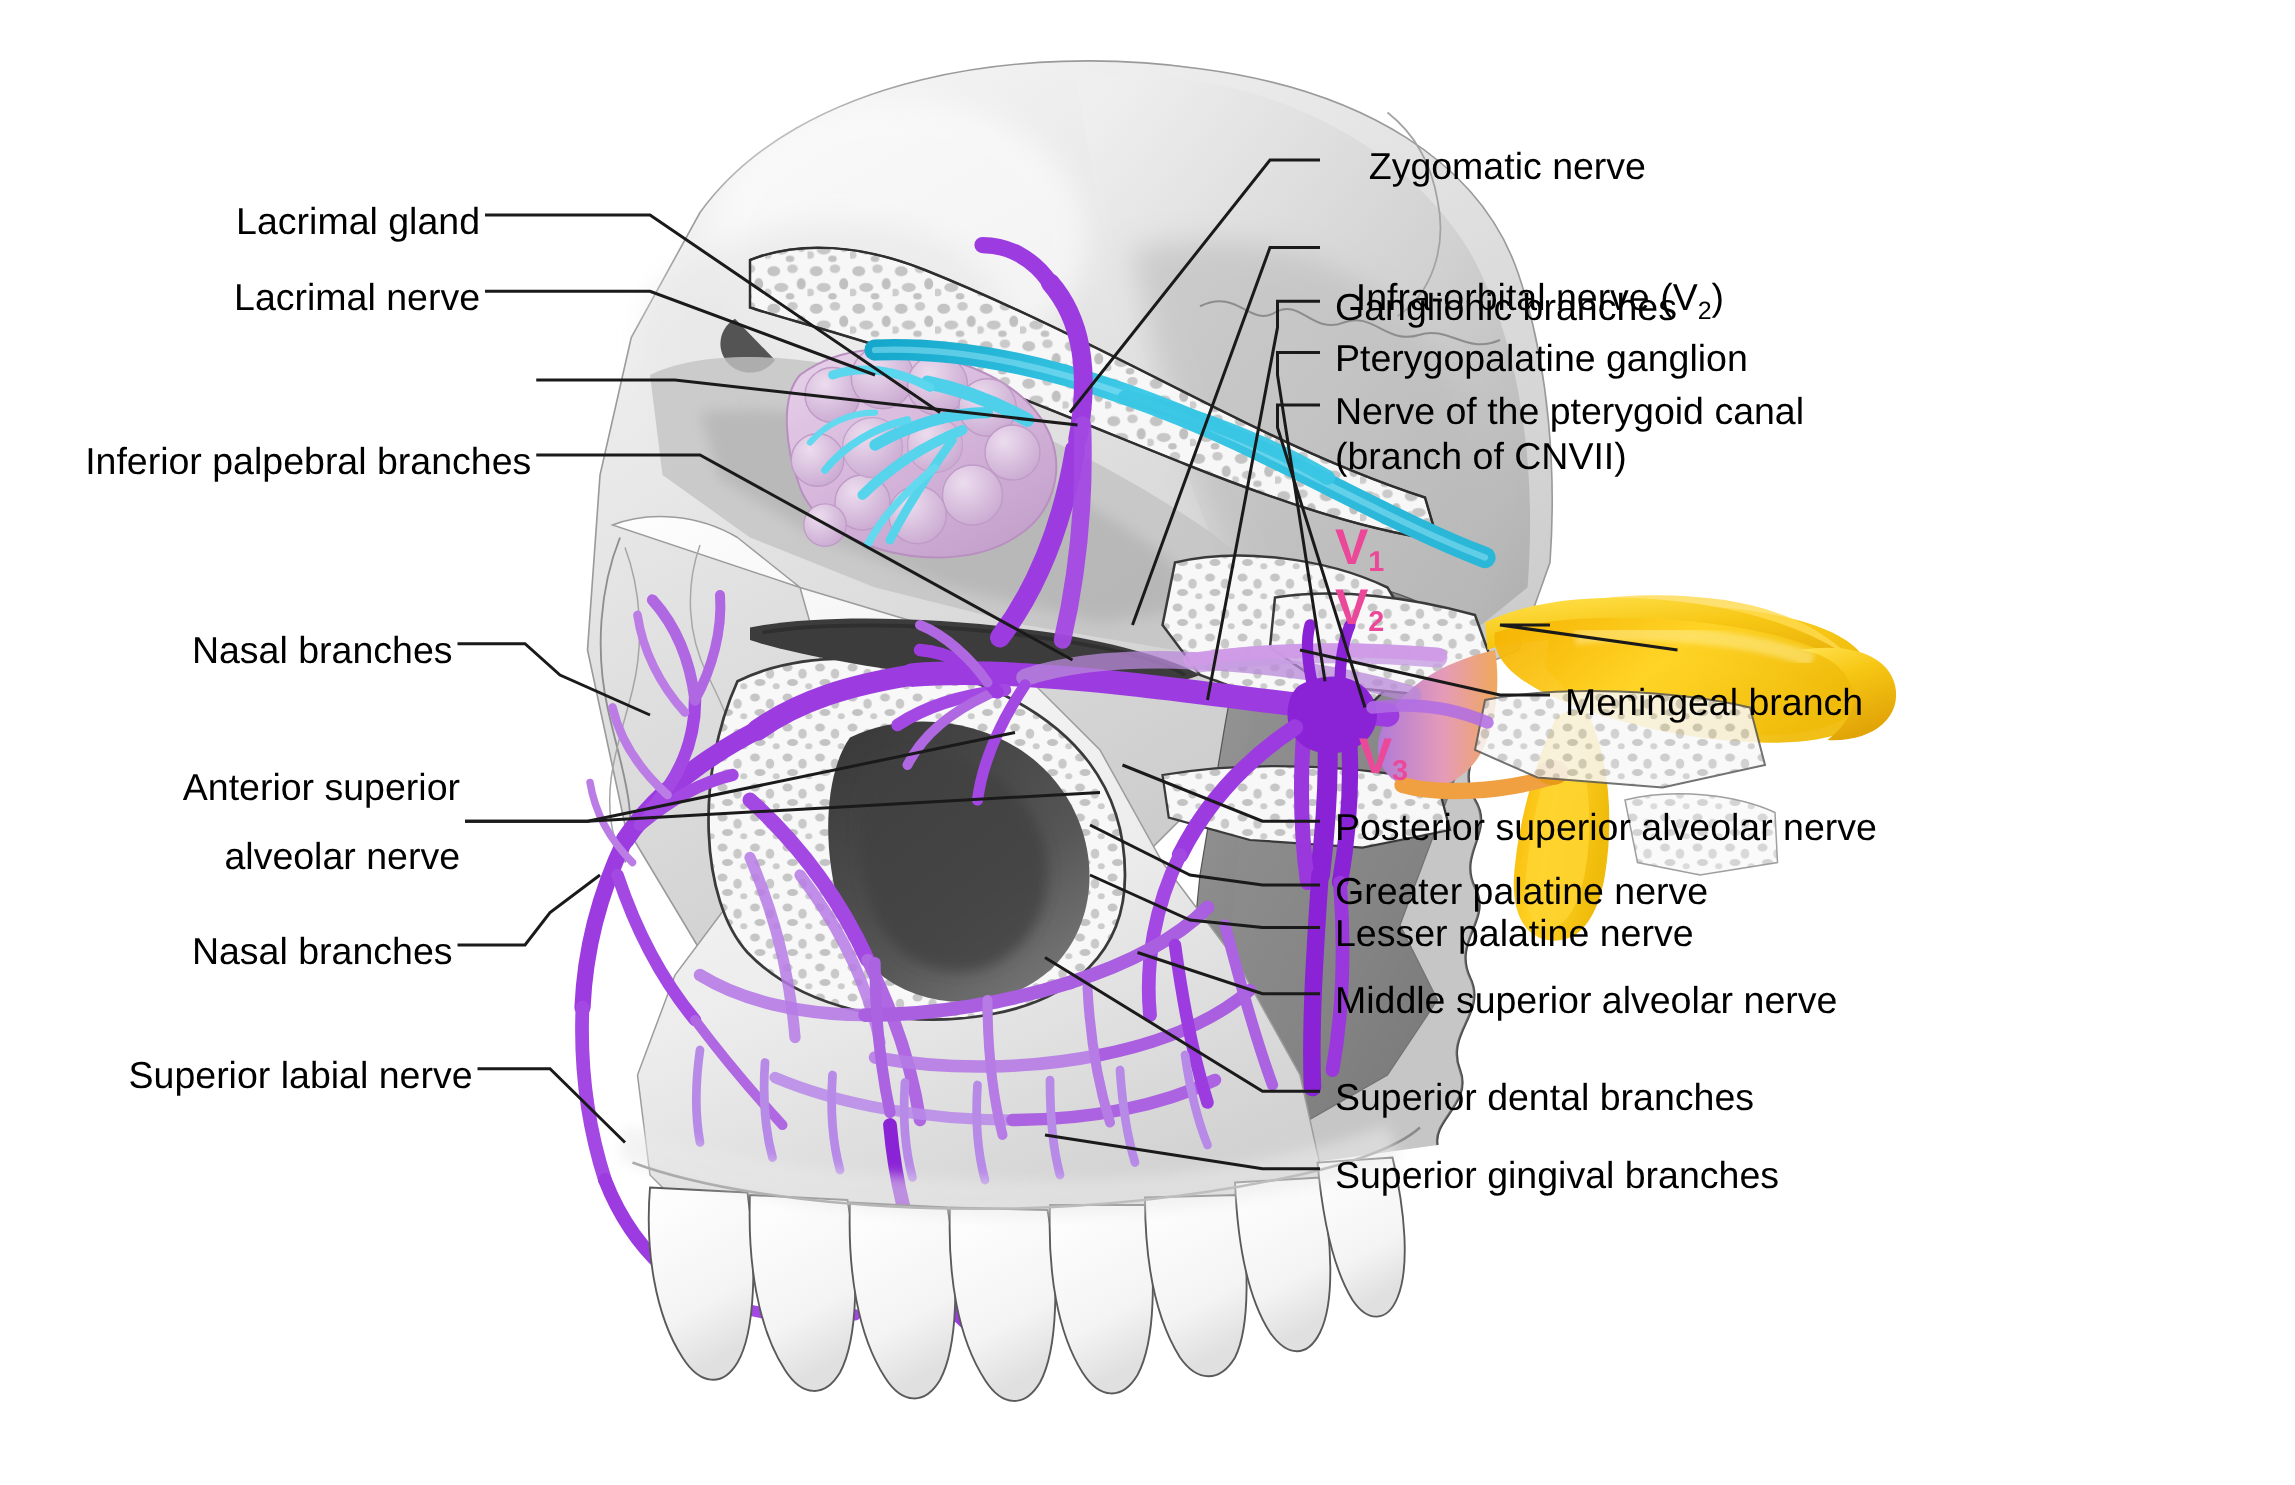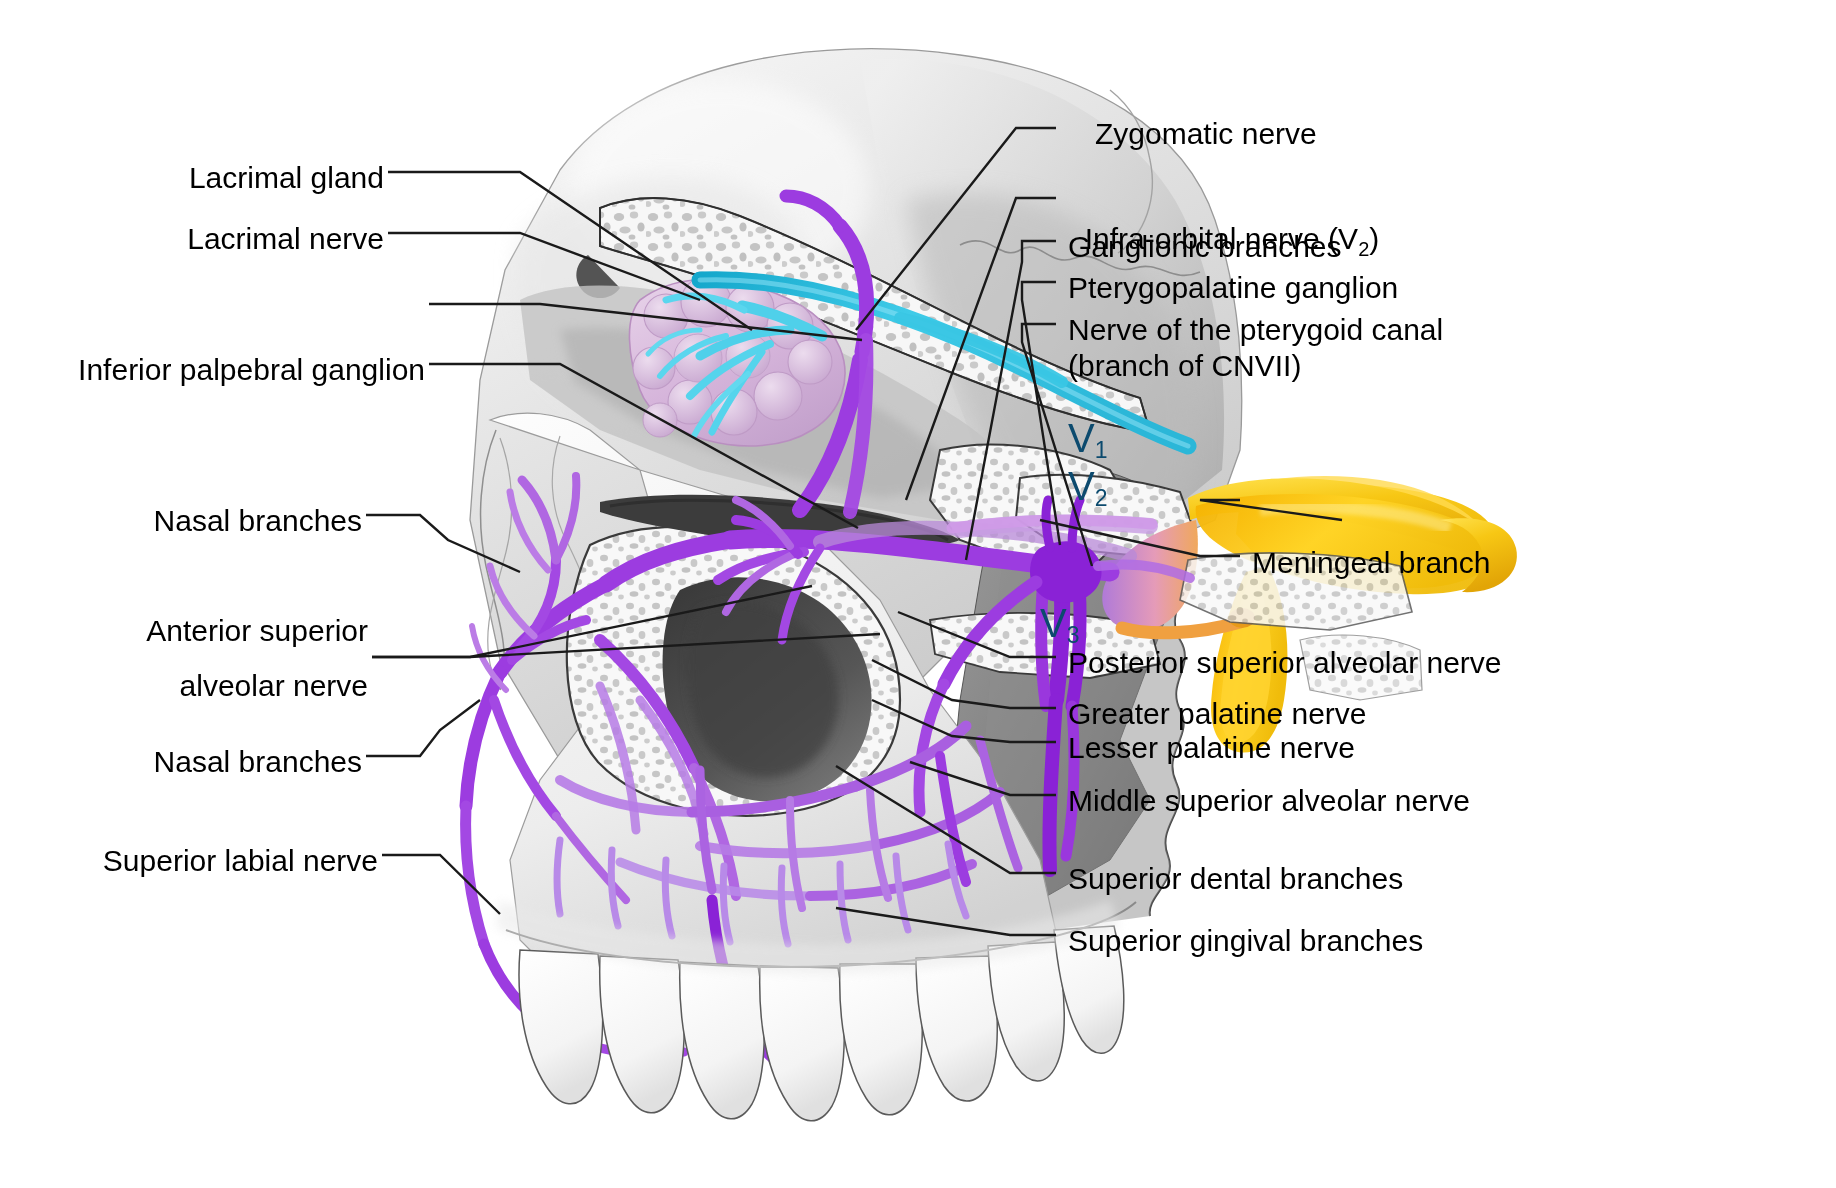--- a/index.html
+++ b/index.html
@@ -3,21 +3,21 @@
 <meta charset="utf-8">
 <style>
   html,body{margin:0;padding:0;background:#ffffff;}
   body{width:1836px;height:1188px;position:relative;overflow:hidden;
        font-family:"Liberation Sans","DejaVu Sans",sans-serif;}
   #stage{position:absolute;inset:0;width:1836px;height:1188px;}
   svg#art{position:absolute;left:0;top:0;width:1836px;height:1188px;}
   .lbl{position:absolute;color:#000;font-size:30px;line-height:1.18;white-space:pre;}
   .lbl.r{text-align:right;}
   .lbl.l{text-align:left;}
-  .vlbl{position:absolute;color:#0c4a6e;font-size:40px;font-weight:400;}
+  .vlbl{position:absolute;color:#ec4899;font-size:40px;font-weight:700;}
   .vlbl sub{font-size:23px;vertical-align:-6px;}
 </style>
 </head>
 <body>
 
 <div id="stage">
 
 <svg id="art" viewBox="0 0 1836 1188">
   <defs>
     <linearGradient id="gCran" x1="0" y1="0" x2="0.6" y2="1">
@@ -404,21 +404,21 @@
     <path d="M1056 873 L 1010 873 L 836 766"></path>
     <path d="M1056 935 L 1010 935 L 836 908"></path>
   </g>
 </svg>
 
 <div class="lbl r" style="left:172px;top:160px;width:212px;">Lacrimal gland</div>
 
 <div class="lbl r" style="left:168px;top:221px;width:216px;">Lacrimal nerve</div>
 
 
-<div class="lbl r" style="left:44px;top:352px;width:381px;">Inferior palpebral ganglion</div>
+<div class="lbl r" style="left:44px;top:352px;width:381px;">Inferior palpebral branches</div>
 
 <div class="lbl r" style="left:144px;top:503px;width:218px;">Nasal branches</div>
 
 <div class="lbl r" style="left:128px;top:613px;width:240px;">Anterior superior</div>
 <div class="lbl r" style="left:128px;top:668px;width:240px;">alveolar nerve</div>
 
 <div class="lbl r" style="left:144px;top:744px;width:218px;">Nasal branches</div>
 
 <div class="lbl r" style="left:89px;top:843px;width:289px;">Superior labial nerve</div>
 
@@ -449,17 +449,17 @@
 <div class="lbl l" style="left:1068px;top:861px;">Superior dental branches</div>
 
 <div class="lbl l" style="left:1068px;top:923px;">Superior gingival branches</div>
 
 <div class="vlbl" style="left:1068px;top:416px;">
   <span>V</span><sub>1</sub>
 </div>
 <div class="vlbl" style="left:1068px;top:464px;">
   <span>V</span><sub>2</sub>
 </div>
-<div class="vlbl" style="left:1040px;top:583px;margin-top:18px;">
+<div class="vlbl" style="left:1087px;top:583px;">
   <span>V</span><sub>3</sub>
 </div>
 
 </div>
 
 </body></html>

